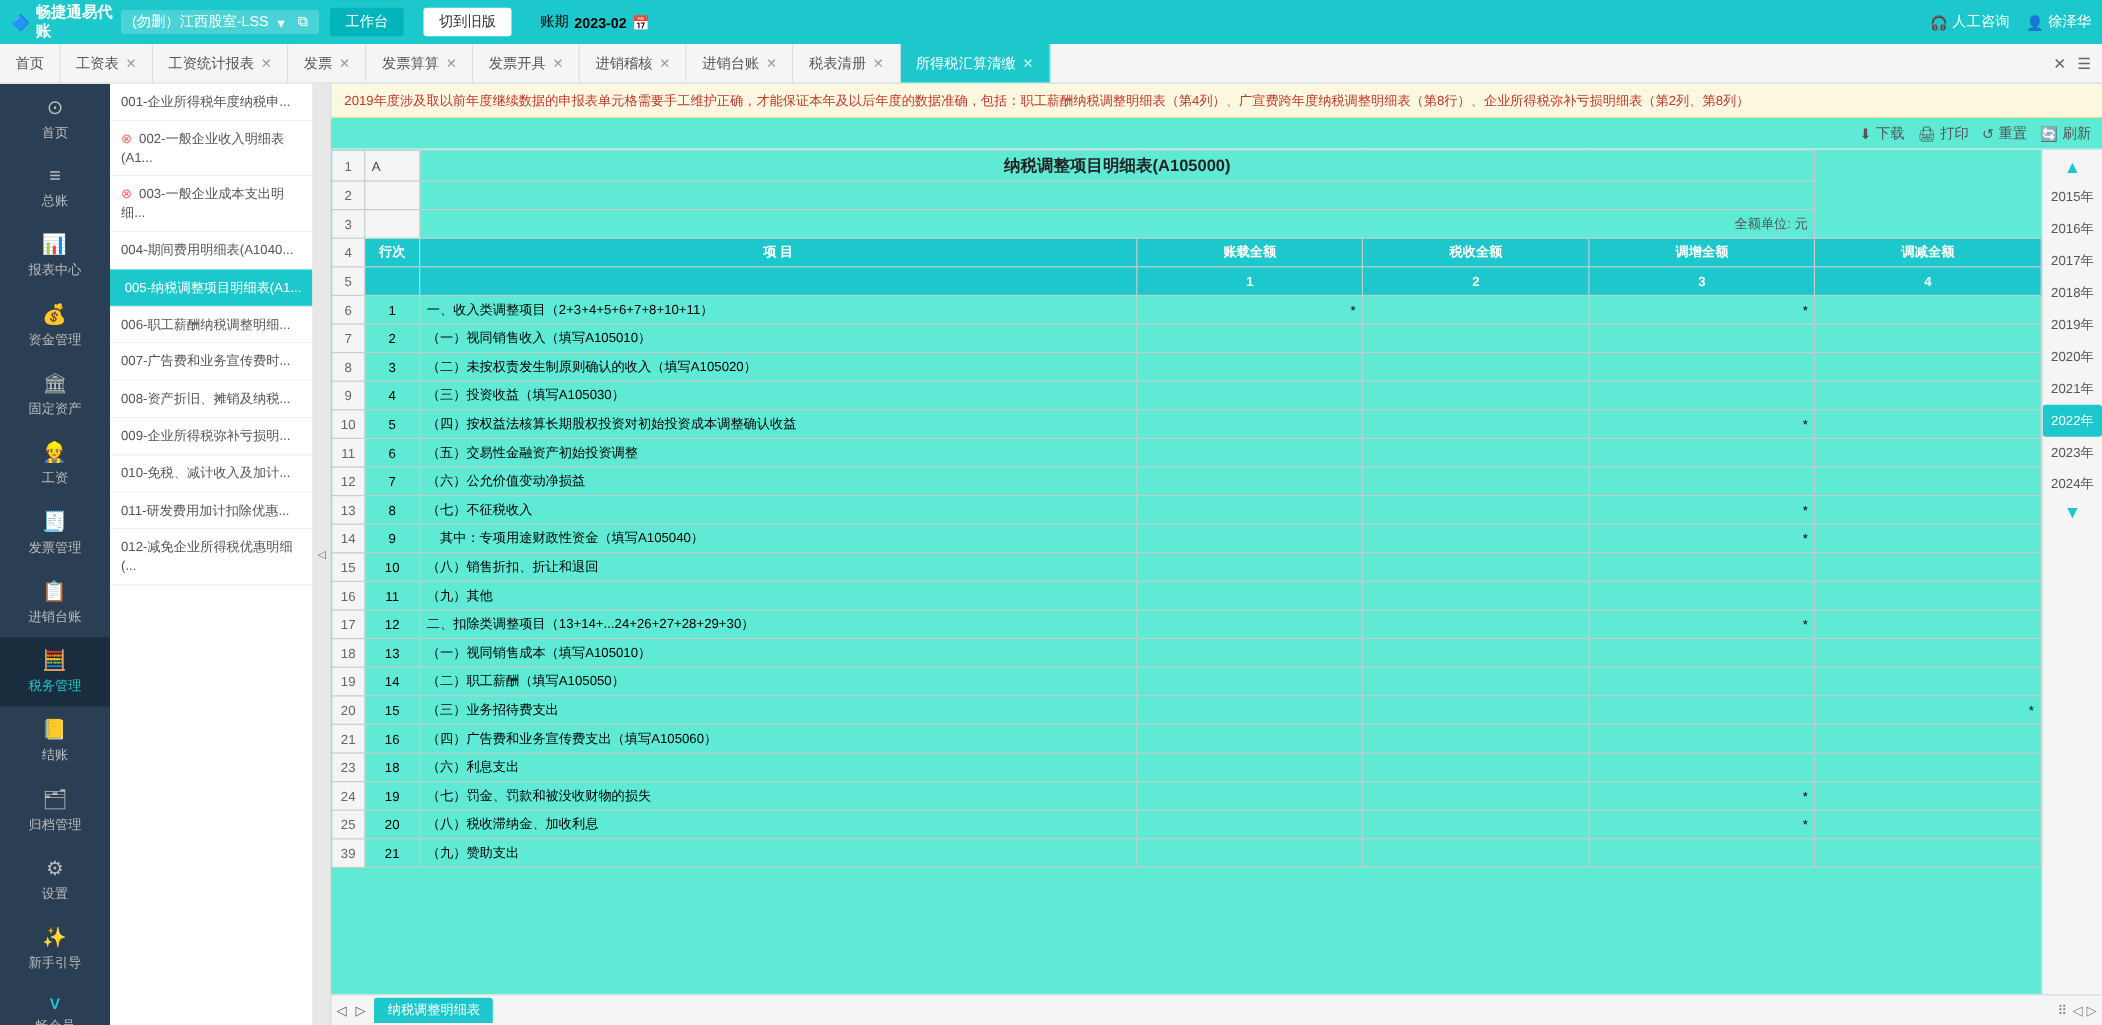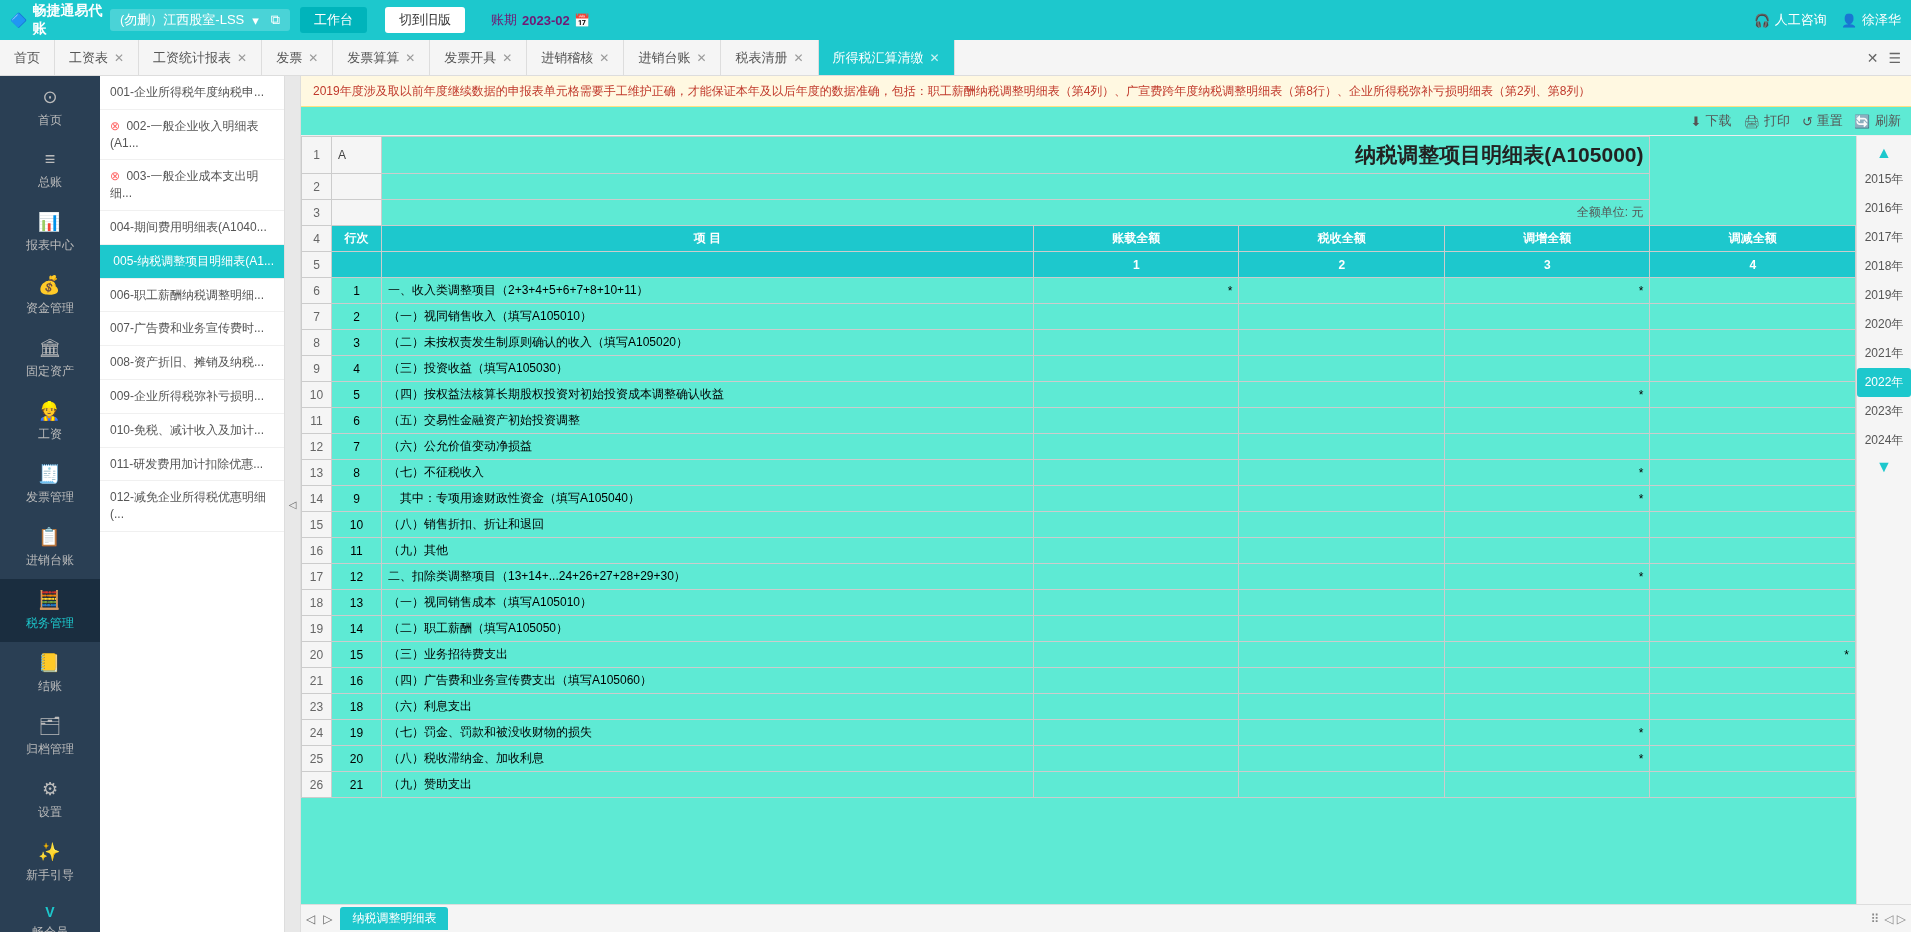--- a/index.html
+++ b/index.html
@@ -52,21 +52,21 @@
     .btn-old-version {
       background: white;
       color: #333;
       border: none;
       padding: 4px 14px;
       border-radius: 3px;
       font-size: 13px;
       cursor: pointer;
     }
     .top-bar-period {
-      color: #701a75;
+      color: #000000;
       font-size: 13px;
       margin-left: 8px;
       display: flex;
       align-items: center;
       gap: 5px;
     }
     .top-bar-right {
       margin-left: auto;
       display: flex;
       align-items: center;
@@ -536,21 +536,21 @@
 
       <div style="display:flex; flex:1; overflow:hidden;">
 
         <div class="spreadsheet-container">
           <table class="spreadsheet">
             <tbody>
 
               <tr>
                 <td class="row-num">1</td>
                 <td class="col-A">A</td>
-                <td colspan="4" style="text-align:right; font-size:21px; font-weight:bold; color:#222;">纳税调整项目明细表(A105000)</td>
+                <td colspan="4" style="text-align:center; font-size:15px; font-weight:bold; color:#222;">纳税调整项目明细表(A105000)</td>
               </tr>
 
               <tr>
                 <td class="row-num">2</td>
                 <td class="col-A"></td>
                 <td colspan="4"></td>
               </tr>
 
               <tr>
                 <td class="row-num">3</td>
@@ -743,21 +743,21 @@
               <tr>
                 <td class="row-num">25</td>
                 <td class="row-index-cell">20</td>
                 <td class="item-cell">（八）税收滞纳金、加收利息</td>
                 <td class="data-cell"></td>
                 <td class="data-cell"></td>
                 <td class="data-cell">*</td>
                 <td class="data-cell"></td>
               </tr>
               <tr>
-                <td class="row-num">26</td>
+                <td class="row-num">39</td>
                 <td class="row-index-cell">21</td>
                 <td class="item-cell">（九）赞助支出</td>
                 <td class="data-cell"></td>
                 <td class="data-cell"></td>
                 <td class="data-cell"></td>
                 <td class="data-cell"></td>
               </tr>
             </tbody>
           </table>
         </div>

